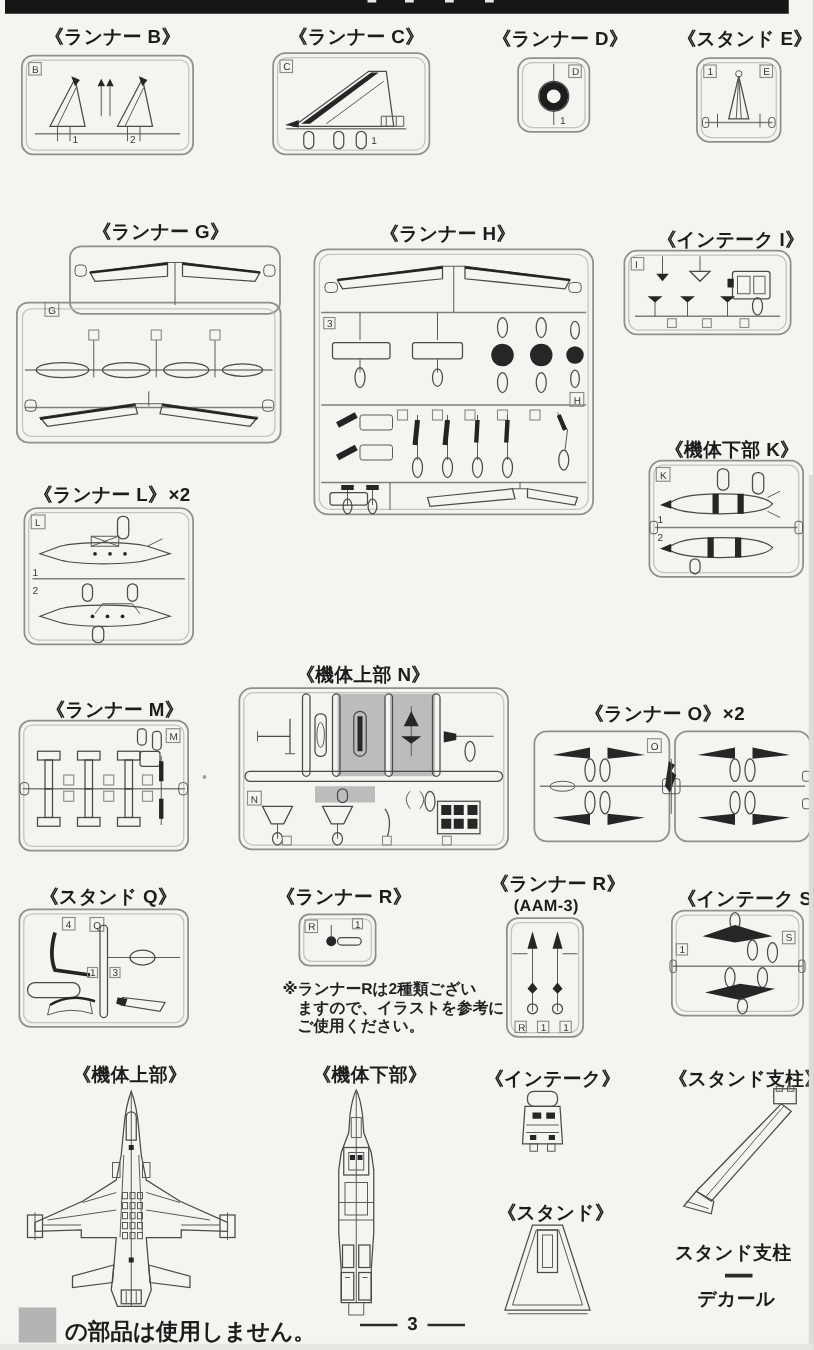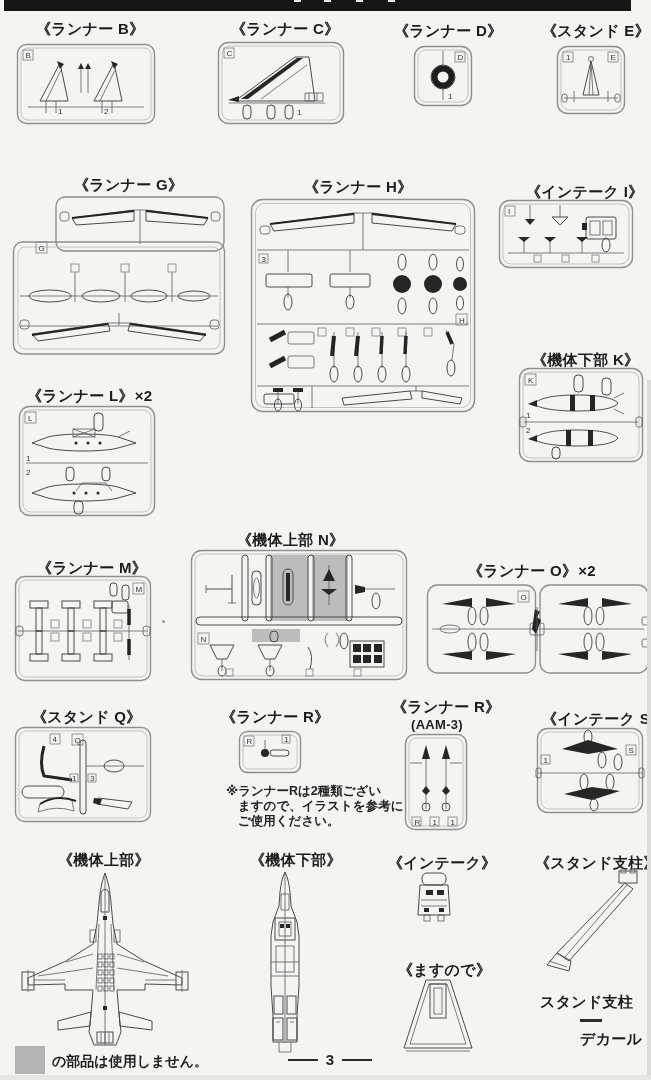--- a/index.html
+++ b/index.html
@@ -23,21 +23,21 @@
   .dk { stroke:#242424; fill:none; }
   .bar{ stroke:#7f7f7f; stroke-width:1.2; fill:none; }
   .gray { fill:#bcbcbc; }
   .tagbox { fill:none; stroke:#8a8a8a; stroke-width:.9; }
   .tag { font-family:"Liberation Sans",sans-serif; font-size:8px; fill:#333; }
   #header-bar { position:absolute; left:4px; top:0; width:627px; height:11px;
                 background:#161616; overflow:hidden; }
   #header-bar i { position:absolute; top:-1px; background:#e8e8e8; width:7px; height:3px; }
   .note { position:absolute; font-size:12.5px; font-weight:bold; line-height:15px; color:#232323; }
   .note div+div { padding-left:12px; }
-  .footer-note { position:absolute; font-size:14px; font-weight:bold; color:#1d1d1d; white-space:nowrap; }
+  .footer-note { position:absolute; font-size:18px; font-weight:bold; color:#1d1d1d; white-space:nowrap; }
   #swatch { position:absolute; background:#b4b4b4; }
   #pageno { position:absolute; display:flex; align-items:center; justify-content:center; gap:8px;
             font-size:15px; font-weight:bold; }
   .dash { display:inline-block; width:30px; height:2px; background:#2a2a2a; }
   #bottom-strip { position:absolute; left:0; bottom:0; width:651px; height:5px; background:#e7e6e2; }
   #right-strip  { position:absolute; right:0; top:380px; width:4px; height:700px; background:#dcdbd7; }
   .speck { position:absolute; width:3px; height:3px; background:#9b9b9b; border-radius:50%; }
 </style>
 </head>
 <body>
@@ -605,32 +605,32 @@
   <svg class="sprue" style="left:541px;top:869px" width="104" height="108" viewBox="0 0 104 108">
     <rect class="p" x="78" y="2" width="18" height="12"></rect>
     <rect class="p2" x="80" y="0" width="5" height="4"></rect>
       <rect class="p2" x="89" y="0" width="5" height="4"></rect>
     <path class="p" d="M84,14 L92,20 L28,92 L16,84 Z"></path>
     <line class="p2" x1="86" y1="16" x2="24" y2="88"></line>
     <path class="p" d="M16,84 L30,92 L28,102 L6,96 Z"></path>
     <line class="p2" x1="8" y1="92" x2="26" y2="98"></line>
   </svg>
 
-  <div class="lbl" style="left:398px;top:961px">《ますので》</div>
+  <div class="lbl" style="left:398px;top:961px">《スタンド》</div>
   <svg class="sprue" style="left:402px;top:976px" width="72" height="78" viewBox="0 0 72 78">
     <path class="p" d="M24,4 L48,4 L70,72 L2,72 Z"></path>
     <path class="p2" d="M27,8 L45,8 L64,68 L8,68 Z"></path>
     <rect class="p" x="28" y="8" width="16" height="34"></rect>
     <rect class="p2" x="32" y="12" width="8" height="26"></rect>
     <line class="p2" x1="4" y1="75" x2="68" y2="75"></line>
   </svg>
 
   <div class="lbl" style="left:540px;top:993px">スタンド支柱</div>
   <div class="abs" style="left:580px;top:1019px;width:22px;height:3px;background:#2c2c2c"></div>
-  <div class="lbl" style="left:580px;top:1030px">デカール</div>
+  <div class="lbl" style="left:558px;top:1030px">デカール</div>
 
   <div id="swatch" style="left:15px;top:1046px;width:30px;height:28px"></div>
   <div class="footer-note" style="left:52px;top:1053px">の部品は使用しません。</div>
   <div id="pageno" style="left:270px;top:1051px;width:120px">
     <span class="dash"></span>
     <span>3</span>
     <span class="dash"></span>
   </div>
 
   <div class="speck" style="left:162px;top:620px"></div>

